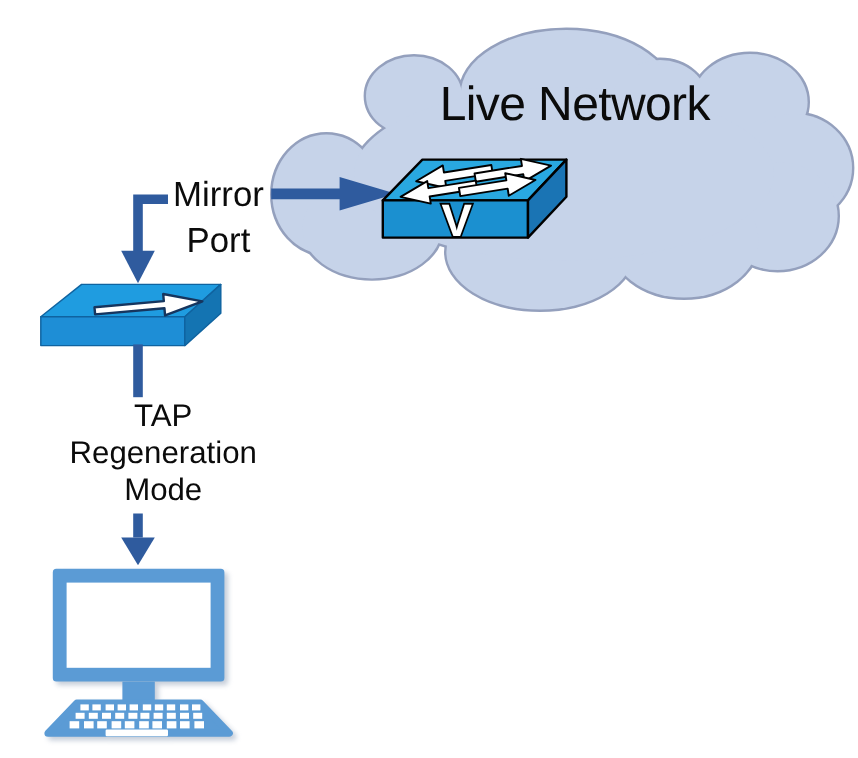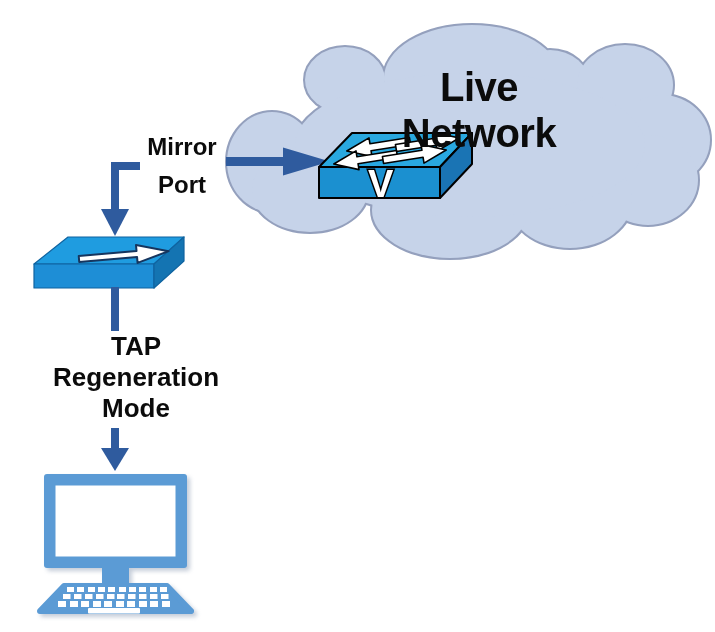--- a/index.html
+++ b/index.html
@@ -24,24 +24,24 @@
   .tap-face{stroke:#0f63a0;stroke-width:1.2;stroke-linejoin:round;}
   .tap-arrow{fill:#ffffff;stroke:#16355e;stroke-width:2;stroke-linejoin:round;}
 
   
   .computer{filter:drop-shadow(3px 3px 2px rgba(110,130,160,0.40));}
   .screen{fill:#ffffff;}
   .kb-body{stroke-width:6;stroke-linejoin:round;}
   .keys rect{fill:#ffffff;}
 
   
-  .label{position:absolute;font-weight:700;color:#0b0b0b;text-align:center;
+  .label{position:absolute;font-weight:400;color:#0b0b0b;text-align:center;
          white-space:pre-line;transform:translateX(-50%);}
   .label-live{left:479px;top:64px;font-size:40px;line-height:46px;letter-spacing:-0.5px;}
-  .label-mp{left:182px;top:128px;font-size:24px;line-height:38px;}
+  .label-mp{left:182px;top:144px;font-size:29px;line-height:38px;}
   .label-tap{left:120px;top:331px;font-size:26px;line-height:31px;margin-left:16px;}
 </style>
 </head>
 <body>
 
 <div class="stage">
 
   <svg width="715" height="632" viewBox="0 0 715 632">
     <defs>
       <g id="cloudblob">

